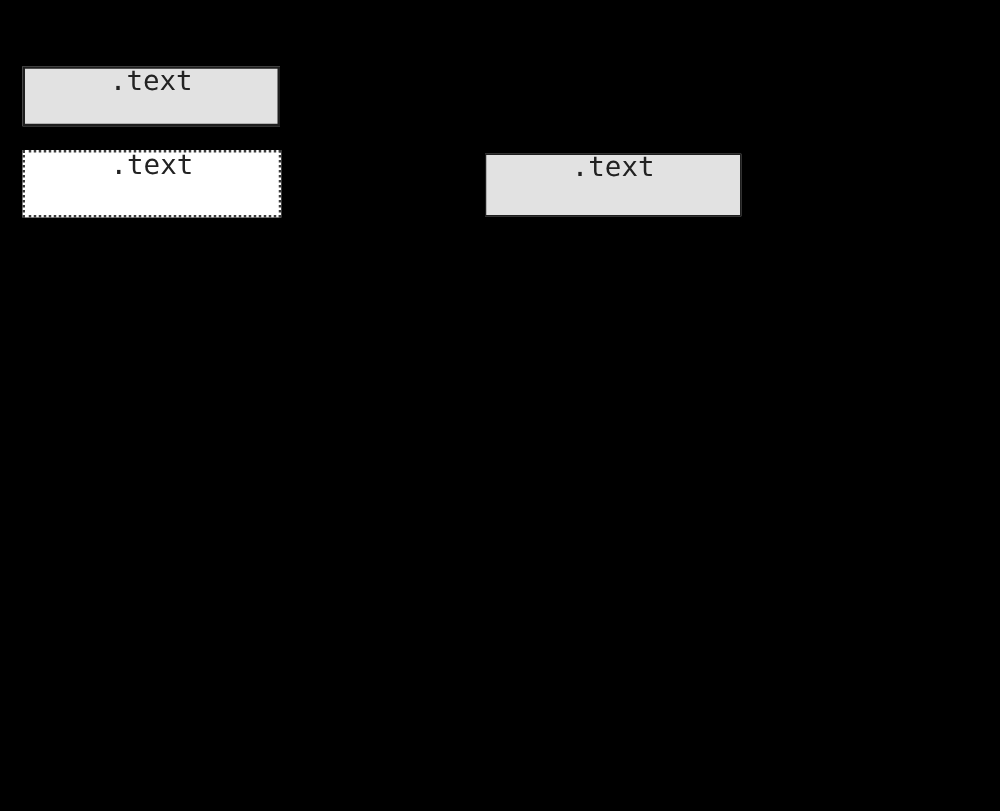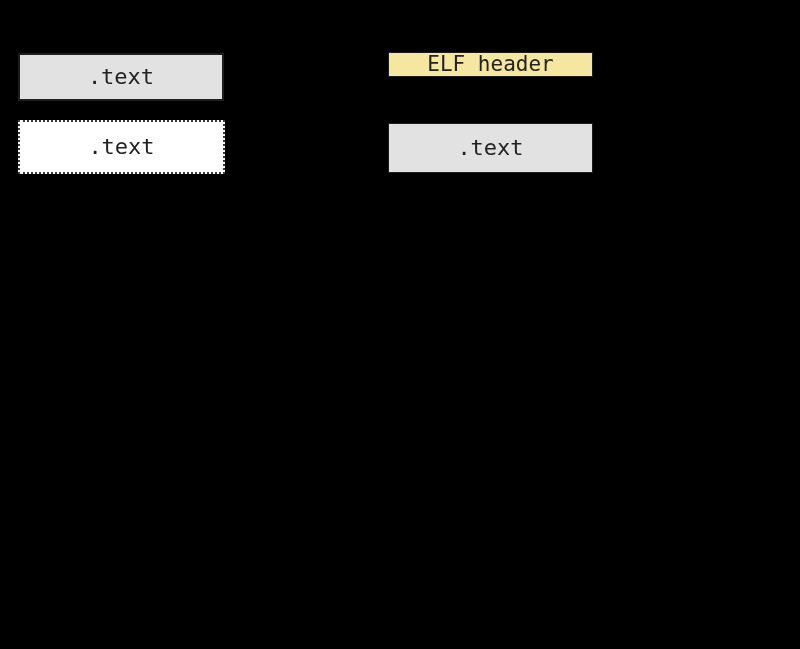--- a/index.html
+++ b/index.html
@@ -12,21 +12,21 @@
     width: 800px;
     height: 649px;
     background: #000000;
     overflow: hidden;
     font-family: "DejaVu Sans Mono", "Liberation Mono", monospace;
   }
   .box {
     position: absolute;
     box-sizing: border-box;
     display: flex;
-    align-items: center;
+    align-items: flex-start;
     justify-content: center;
     color: #222222;
     font-size: 22px;
     line-height: 1;
   }
   .box .label {
     white-space: pre;
   }
   .box-obj-text {
     left: 18px;
@@ -68,21 +68,18 @@
 <div class="canvas">
 
   <div class="box box-obj-text">
     <span class="label">.text</span>
   </div>
 
   <div class="box box-obj-text-dotted">
     <span class="label">.text</span>
   </div>
 
-  <div class="box box-elf-header">
-    <span class="label">ELF header</span>
-  </div>
 
   <div class="box box-exe-text">
     <span class="label">.text</span>
   </div>
 
 </div>
 
 </body></html>

